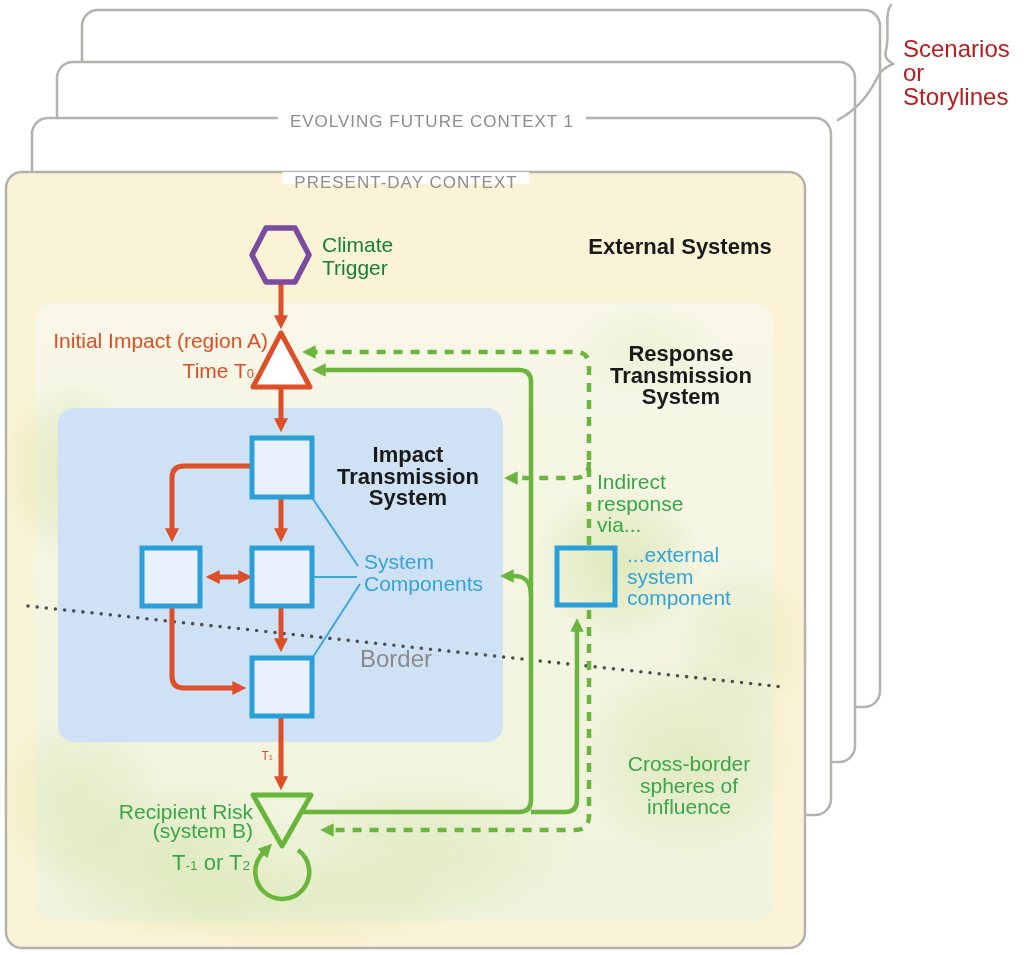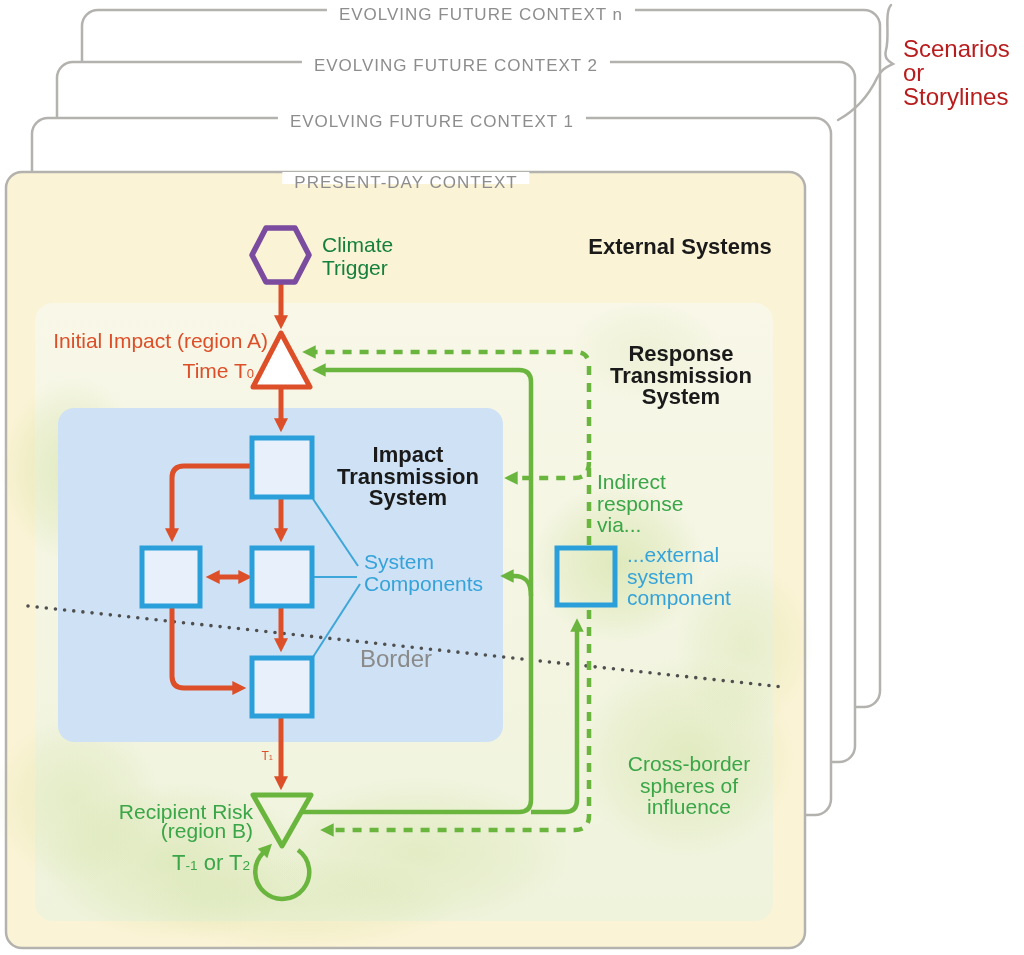--- a/index.html
+++ b/index.html
@@ -112,22 +112,20 @@
     <g fill="#e8f1fb" stroke="#2b9fd9" stroke-width="5">
       <rect x="252" y="438" width="60" height="59"></rect>
       <rect x="142" y="548" width="58" height="58"></rect>
       <rect x="252" y="548" width="60" height="58"></rect>
       <rect x="252" y="658" width="60" height="58"></rect>
       <rect x="557" y="548" width="58" height="57" fill="none"></rect>
     </g>
     <path d="M253,795 H311 L282,846 Z" fill="none" stroke="#6ab53e" stroke-width="5" stroke-linejoin="round"></path>
   </svg>
 
-  <div class="card-title" style="left:481px;top:4px">EVOLVING FUTURE CONTEXT n</div>
-  <div class="card-title" style="left:456px;top:55px">EVOLVING FUTURE CONTEXT 2</div>
   <div class="card-title" style="left:432px;top:111px">EVOLVING FUTURE CONTEXT 1</div>
   <div class="card-title front" style="left:406px;top:164px">PRESENT-DAY CONTEXT</div>
 
   <div class="txt brace-label">
     <div>Scenarios</div>
     <div>or Storylines</div>
   </div>
 
   <div class="txt heading" style="left:680px;top:236px">External Systems</div>
   <div class="txt heading" style="left:681px;top:343px">
@@ -164,21 +162,21 @@
     <div>spheres of</div>
     <div>influence</div>
   </div>
   <div class="txt lab blue" style="left:627px;top:544px">
     <div>...external</div>
     <div>system</div>
     <div>component</div>
   </div>
   <div class="txt lab green r" style="right:771px;top:802px;line-height:19px">
     <div>Recipient Risk</div>
-    <div>(region B)</div>
+    <div>(system B)</div>
   </div>
   <div class="txt lab red r" style="right:751px;top:746px;font-size:12px">
     <span>T</span><sub class="s">1</sub>
   </div>
   <div class="txt lab green r" style="right:774px;top:852px;font-size:22px">
     <span>T</span><sub class="s">-1</sub><span> or T</span><sub class="s">2</sub>
   </div>
 
 </div>
 

